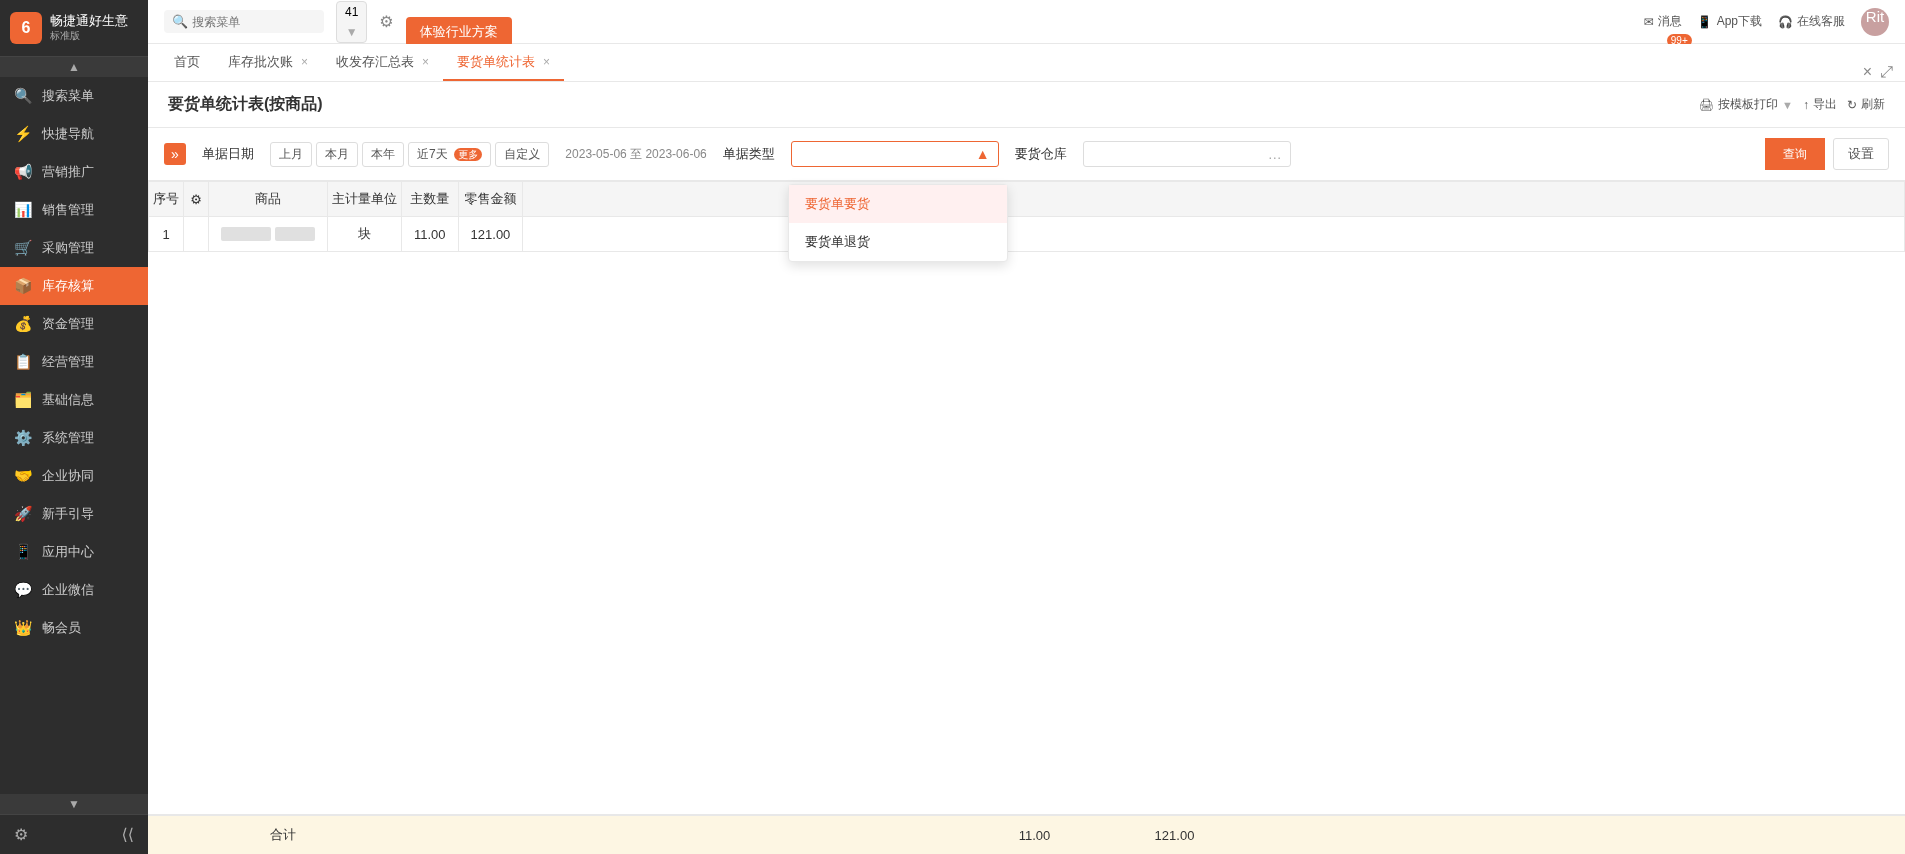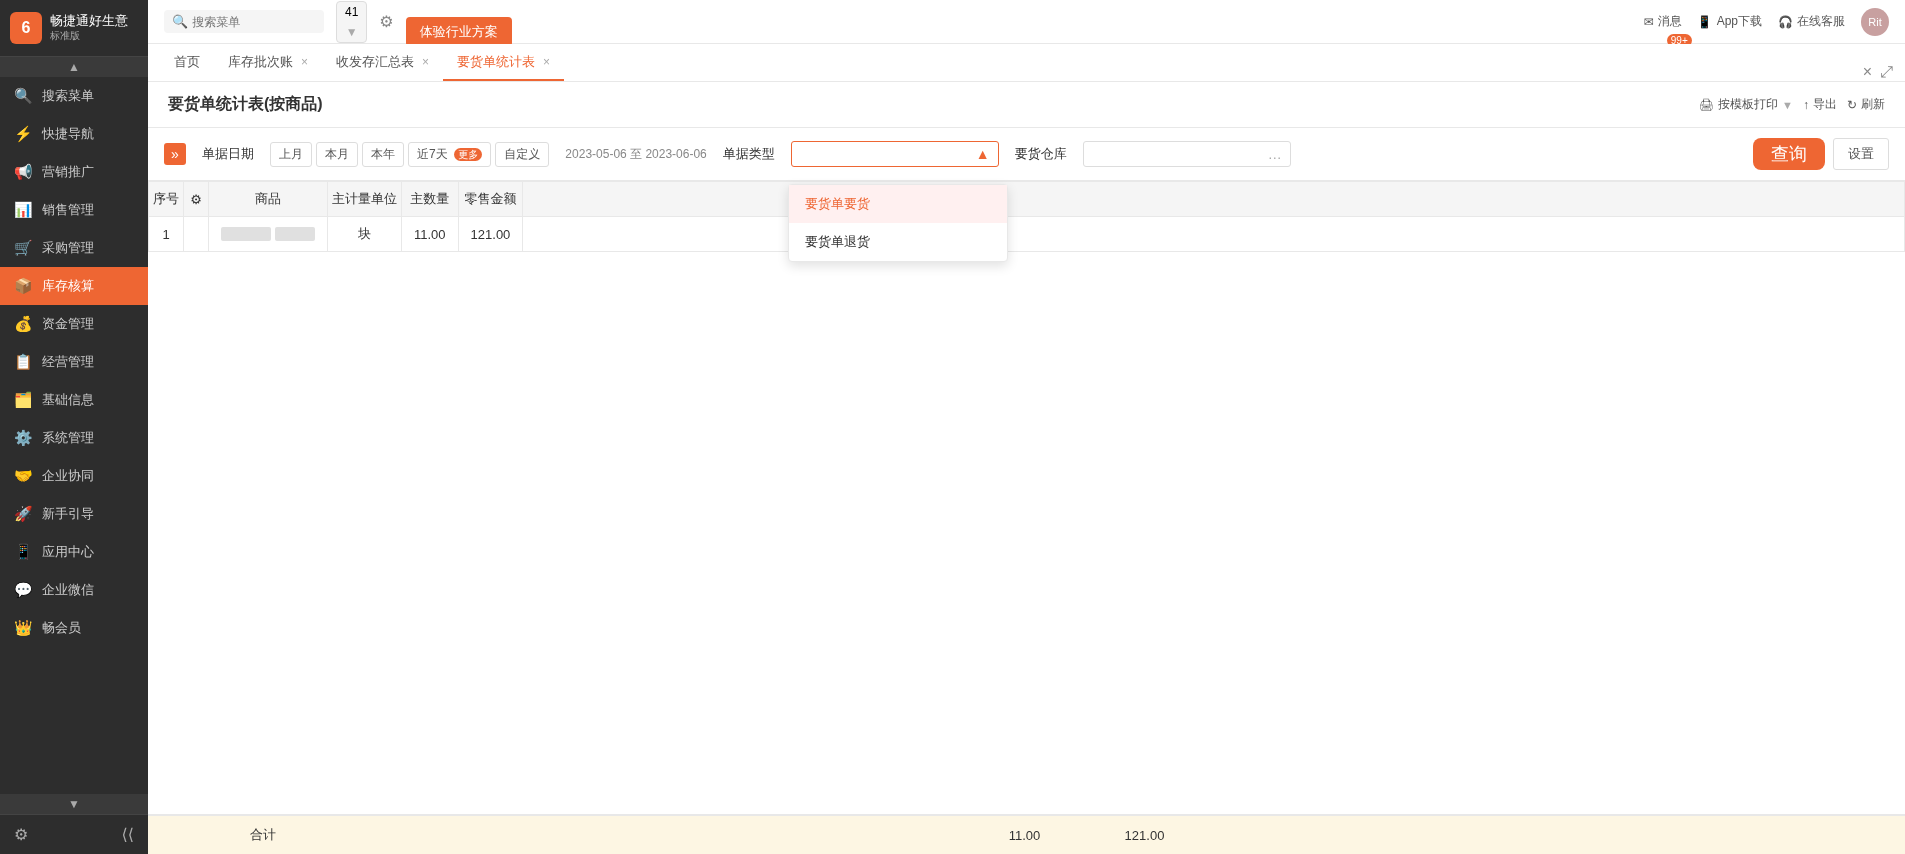--- a/index.html
+++ b/index.html
@@ -244,21 +244,21 @@
       border-radius: 3px;
       padding: 4px 8px;
       min-width: 180px;
       background: #fff;
     }
     .filter-warehouse-input input { border: none; outline: none; font-size: 13px; flex: 1; background: transparent; }
     .filter-dots { color: #aaa; font-size: 14px; cursor: pointer; }
     .filter-actions { margin-left: auto; display: flex; gap: 8px; }
     .btn-query {
       background: #e63; color: #fff; border: none;
-      border-radius: 8px; padding: 2px 18px; font-size: 18px; cursor: pointer;
+      border-radius: 0; padding: 2px 18px; font-size: 12px; cursor: pointer;
     }
     .btn-setting {
       background: #fff; color: #555; border: 1px solid #ddd;
       border-radius: 3px; padding: 6px 14px; font-size: 13px; cursor: pointer;
     }
 
     
     .dropdown-overlay {
       position: absolute;
       top: 56px;
@@ -310,20 +310,21 @@
       text-align: center;
     }
 
     
     .summary-row {
       background: #fdf6e3;
       border-top: 2px solid #e8e8e8;
       display: flex;
       align-items: center;
       padding: 10px 12px;
+      gap: 20px;
       margin-top: auto;
     }
     .summary-label { font-size: 13px; color: #333; font-weight: 500; }
     .summary-item { font-size: 13px; color: #333; }
 
     .product-cell { display: flex; gap: 4px; align-items: center; }
     .product-placeholder { background: #e0e0e0; border-radius: 2px; height: 14px; }
   </style>
 </head>
 <body>
@@ -436,21 +437,21 @@
         <span class="badge">99+</span>
       </div>
       <div class="topbar-app">
         <span>📱</span>
         <span>App下载</span>
       </div>
       <div class="topbar-service">
         <span>🎧</span>
         <span>在线客服</span>
       </div>
-      <div class="topbar-avatar" style="background:#c8a0a0; display:flex; align-items:center; justify-content:center; font-size:11px; color:#fff;">
+      <div class="topbar-avatar" style="background:#c8a0a0; display:flex; justify-content:center; font-size:15px; color:#fff;">
         <span>Rit</span>
       </div>
     </div>
   </div>
 
   <div class="tabbar">
     <div class="tab">
       <span>首页</span>
     </div>
     <div class="tab">

